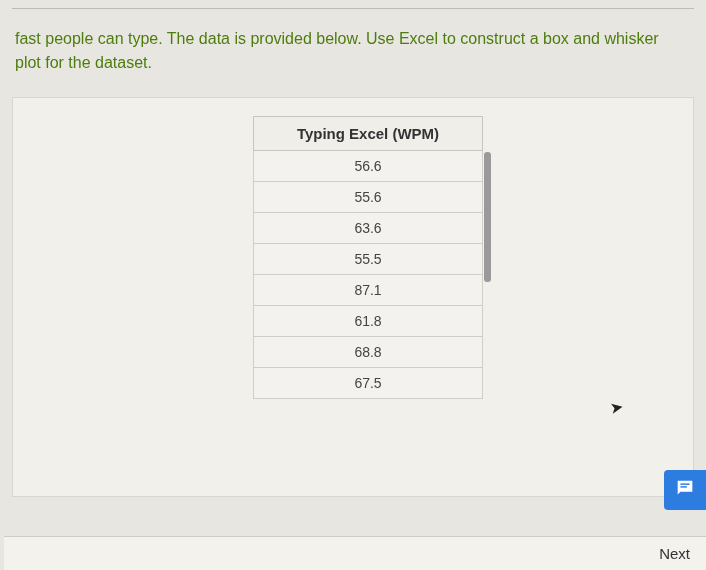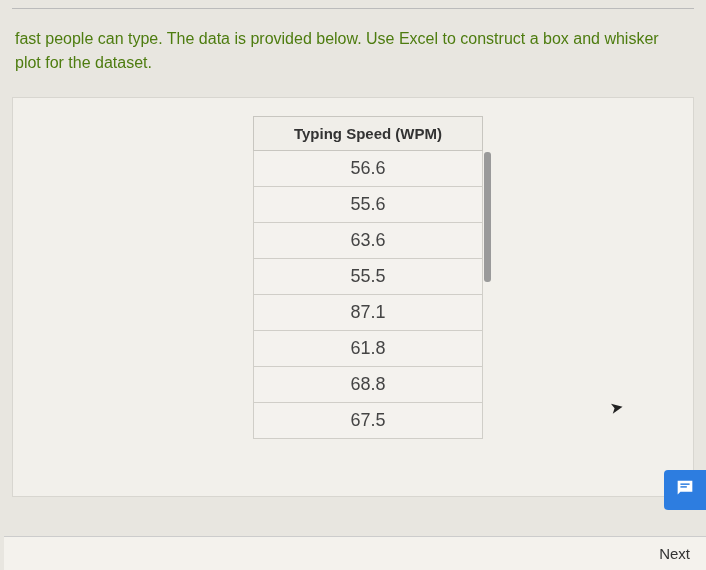--- a/index.html
+++ b/index.html
@@ -42,21 +42,21 @@
   }
   th {
     font-weight: bold;
     font-size: 15px;
     padding: 8px 4px;
     border: 1px solid #c8c6c0;
     text-align: center;
     background: #f0eee9;
   }
   td {
-    font-size: 18px;
+    font-size: 14px;
     padding: 7px 4px;
     border: 1px solid #d0cec8;
     text-align: center;
     color: #444;
   }
   .scroll-indicator {
     position: absolute;
     right: -8px;
     top: 36px;
     width: 7px;
@@ -116,21 +116,21 @@
 
 <div class="top-border"></div>
 
 <div class="question-text">fast people can type. The data is provided below. Use Excel to construct a box and whisker plot for the dataset.</div>
 
 <div class="content-area">
   <div class="table-wrap">
     <table>
       <thead>
         <tr>
-          <th>Typing Speed (WPM)</th>
+          <th>Typing Excel (WPM)</th>
         </tr>
       </thead>
       <tbody>
         <tr>
             <td>56.6</td>
           </tr>
         <tr>
             <td>55.6</td>
           </tr>
         <tr>

